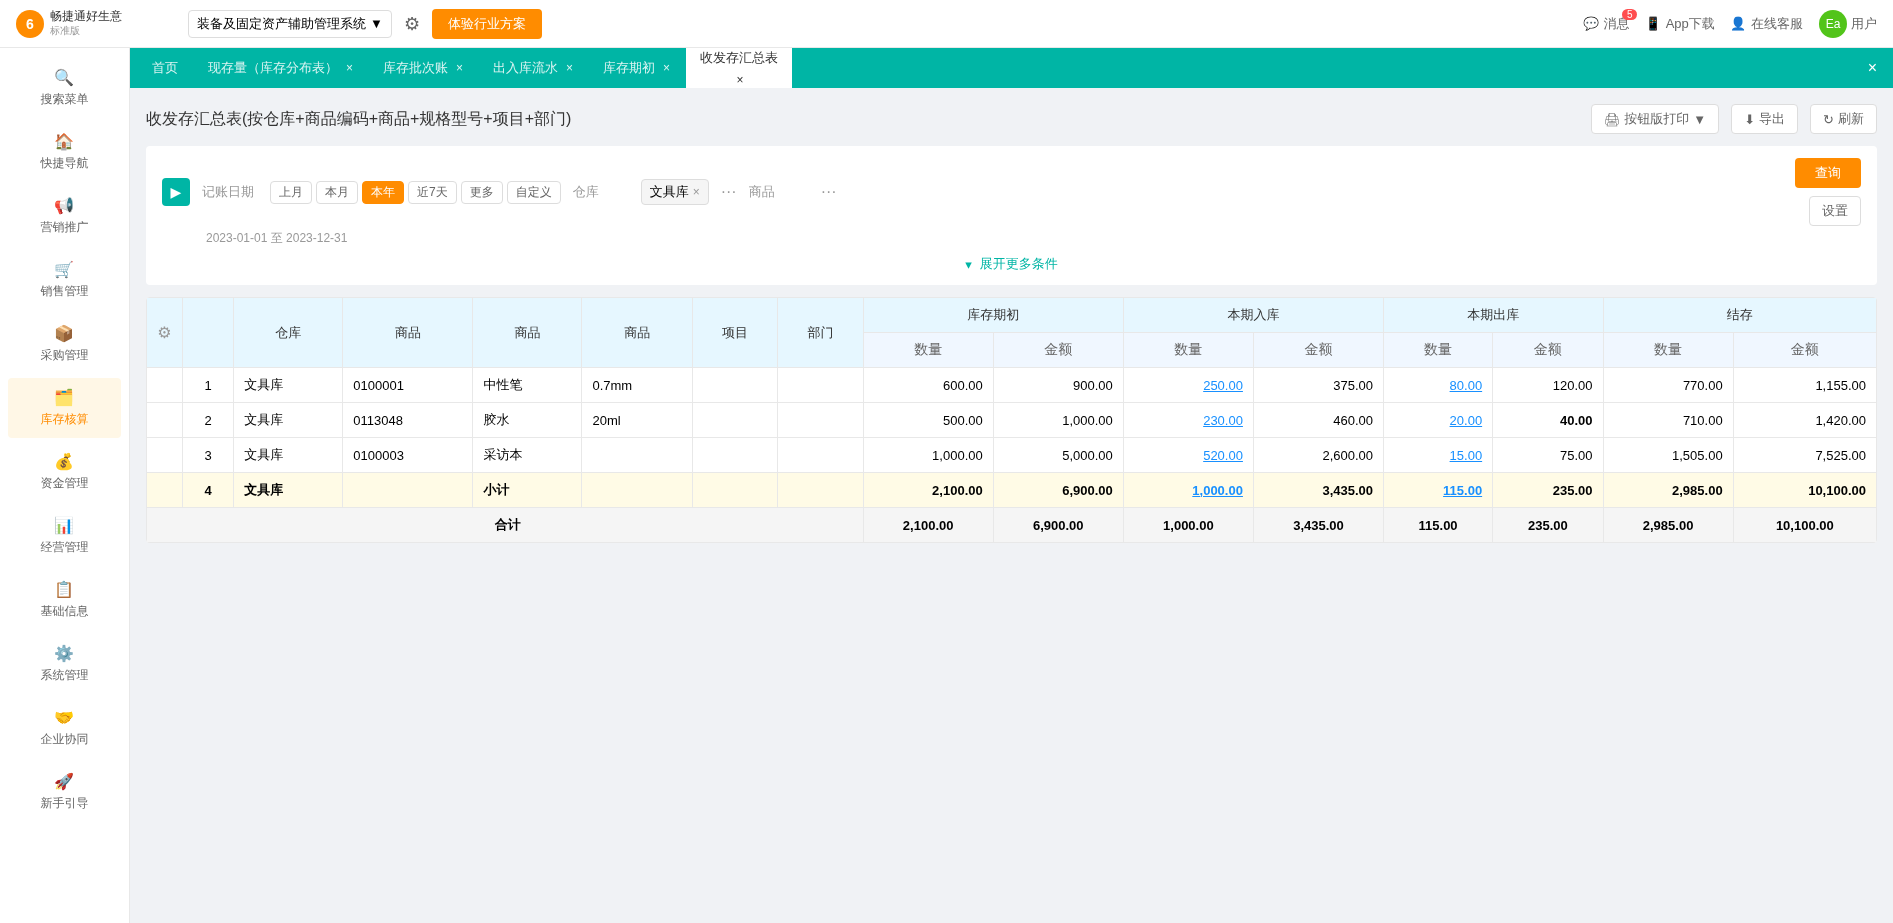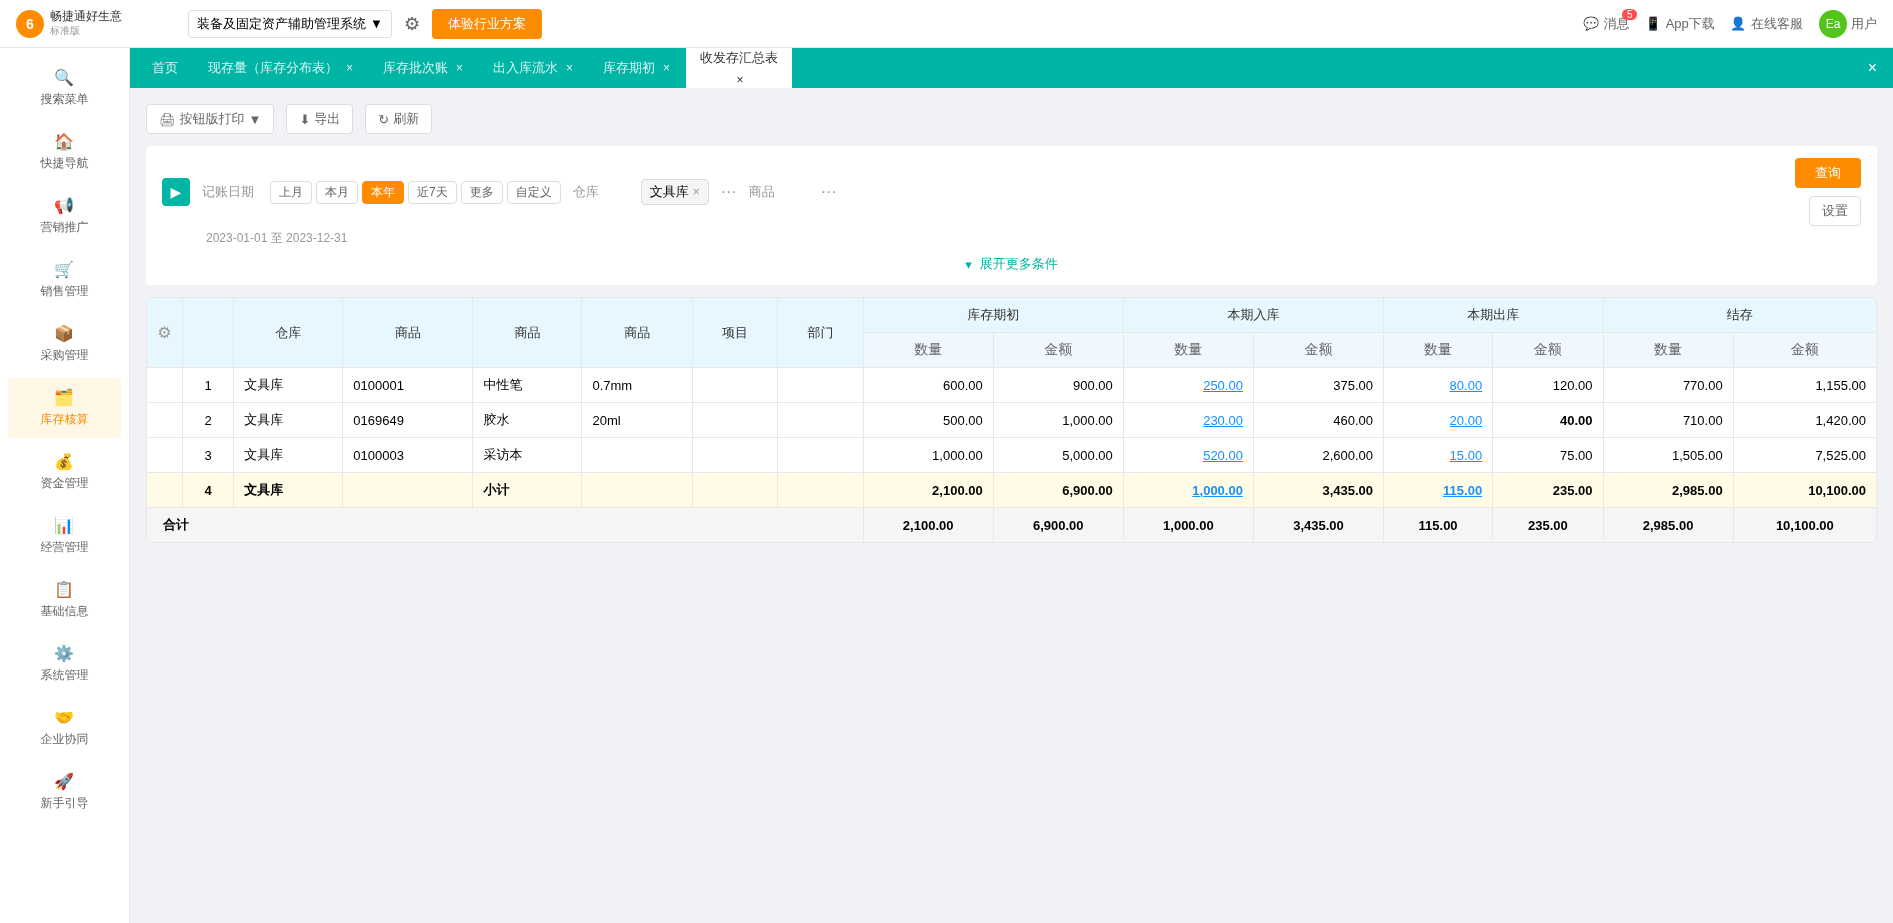--- a/index.html
+++ b/index.html
@@ -205,20 +205,21 @@
         <div class="tab-item active">
           <span>收发存汇总表</span>
           <span class="tab-close">×</span>
         </div>
         <span class="global-close">×</span>
       </div>
 
       <div class="page-content">
 
         <div class="page-title-bar">
+          <div class="page-title">收发存汇总表(按仓库+商品编码+商品+规格型号+项目+部门)</div>
           <div class="page-actions">
             <button class="btn-print">
               <span>🖨</span>
               <span>按钮版打印</span>
               <span>▼</span>
             </button>
             <button class="btn-export">
               <span>⬇</span>
               <span>导出</span>
             </button>
@@ -317,21 +318,21 @@
                   <td style="text-align: right;">375.00</td>
                   <td style="text-align: right;"><span class="underline">80.00</span></td>
                   <td style="text-align: right;">120.00</td>
                   <td style="text-align: right;">770.00</td>
                   <td style="text-align: right;">1,155.00</td>
                 </tr>
                 <tr>
                   <td style="text-align: center;"></td>
                   <td style="text-align: center;">2</td>
                   <td style="text-align: left;">文具库</td>
-                  <td style="text-align: left;">0169649</td>
+                  <td style="text-align: left;">0113048</td>
                   <td style="text-align: left;">胶水</td>
                   <td style="text-align: left;">20ml</td>
                   <td style="text-align: left;"></td>
                   <td style="text-align: left;"></td>
                   <td style="text-align: right;">500.00</td>
                   <td style="text-align: right;">1,000.00</td>
                   <td style="text-align: right;"><span class="underline">230.00</span></td>
                   <td style="text-align: right;">460.00</td>
                   <td style="text-align: right;"><span class="underline">20.00</span></td>
                   <td style="text-align: right; font-weight: bold;">40.00</td>
@@ -370,21 +371,21 @@
                   <td style="text-align: right;"><span class="underline">1,000.00</span></td>
                   <td style="text-align: right;">3,435.00</td>
                   <td style="text-align: right;"><span class="underline">115.00</span></td>
                   <td style="text-align: right;">235.00</td>
                   <td style="text-align: right;">2,985.00</td>
                   <td style="text-align: right;">10,100.00</td>
                 </tr>
               </tbody>
             <tfoot>
               <tr class="footer-row">
-                <td colspan="8" style="text-align:left; padding-left:16px;">合计</td>
+                <td colspan="8" style="text-align:center; padding-left:16px;">合计</td>
                 <td class="num-right">2,100.00</td>
                 <td class="num-right">6,900.00</td>
                 <td class="num-right">1,000.00</td>
                 <td class="num-right">3,435.00</td>
                 <td class="num-right">115.00</td>
                 <td class="num-right">235.00</td>
                 <td class="num-right">2,985.00</td>
                 <td class="num-right">10,100.00</td>
               </tr>
             </tfoot>

